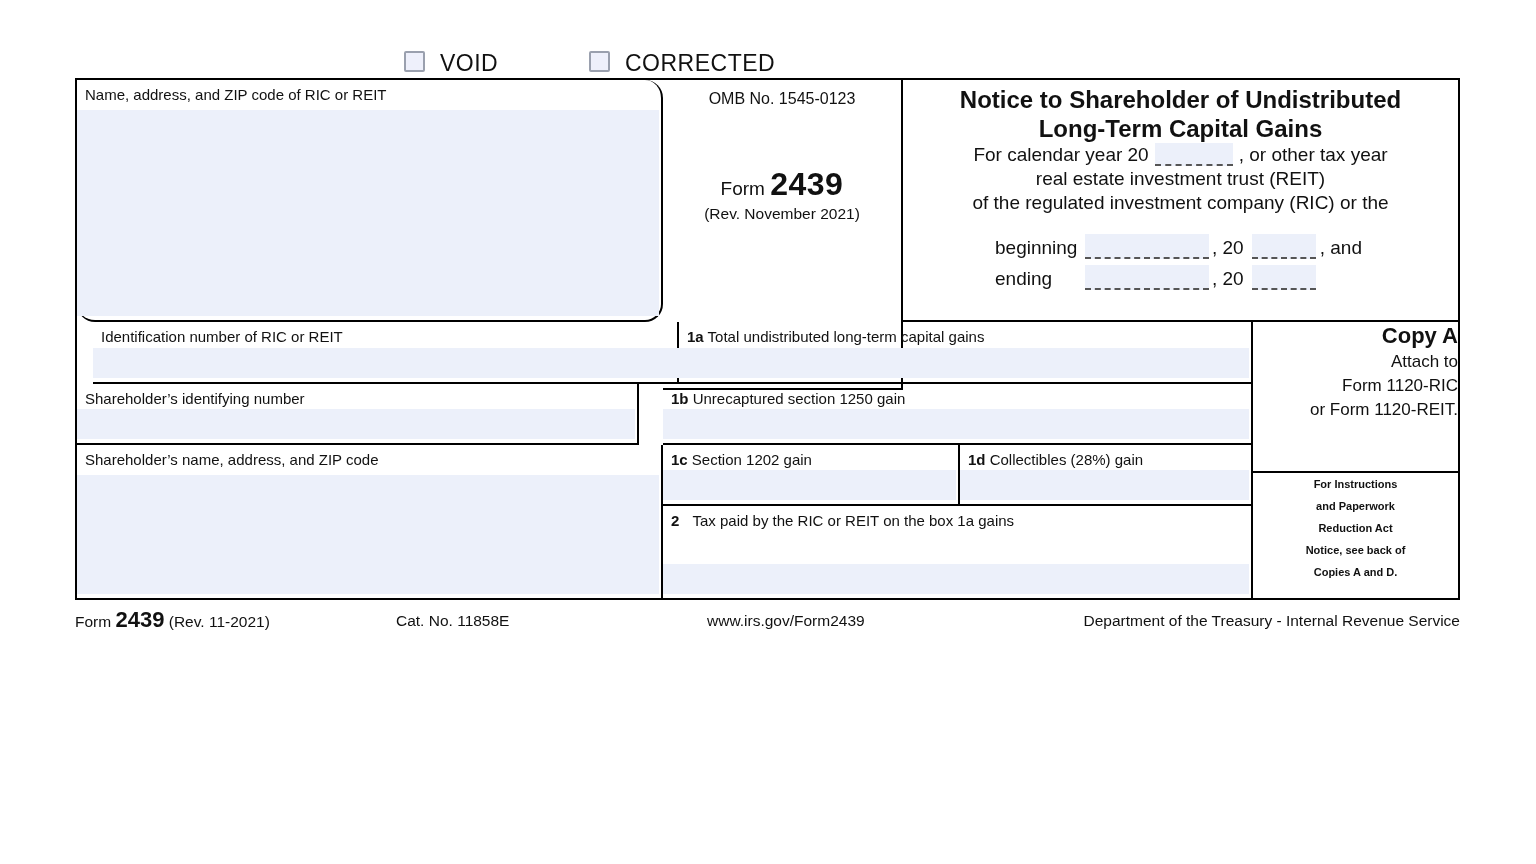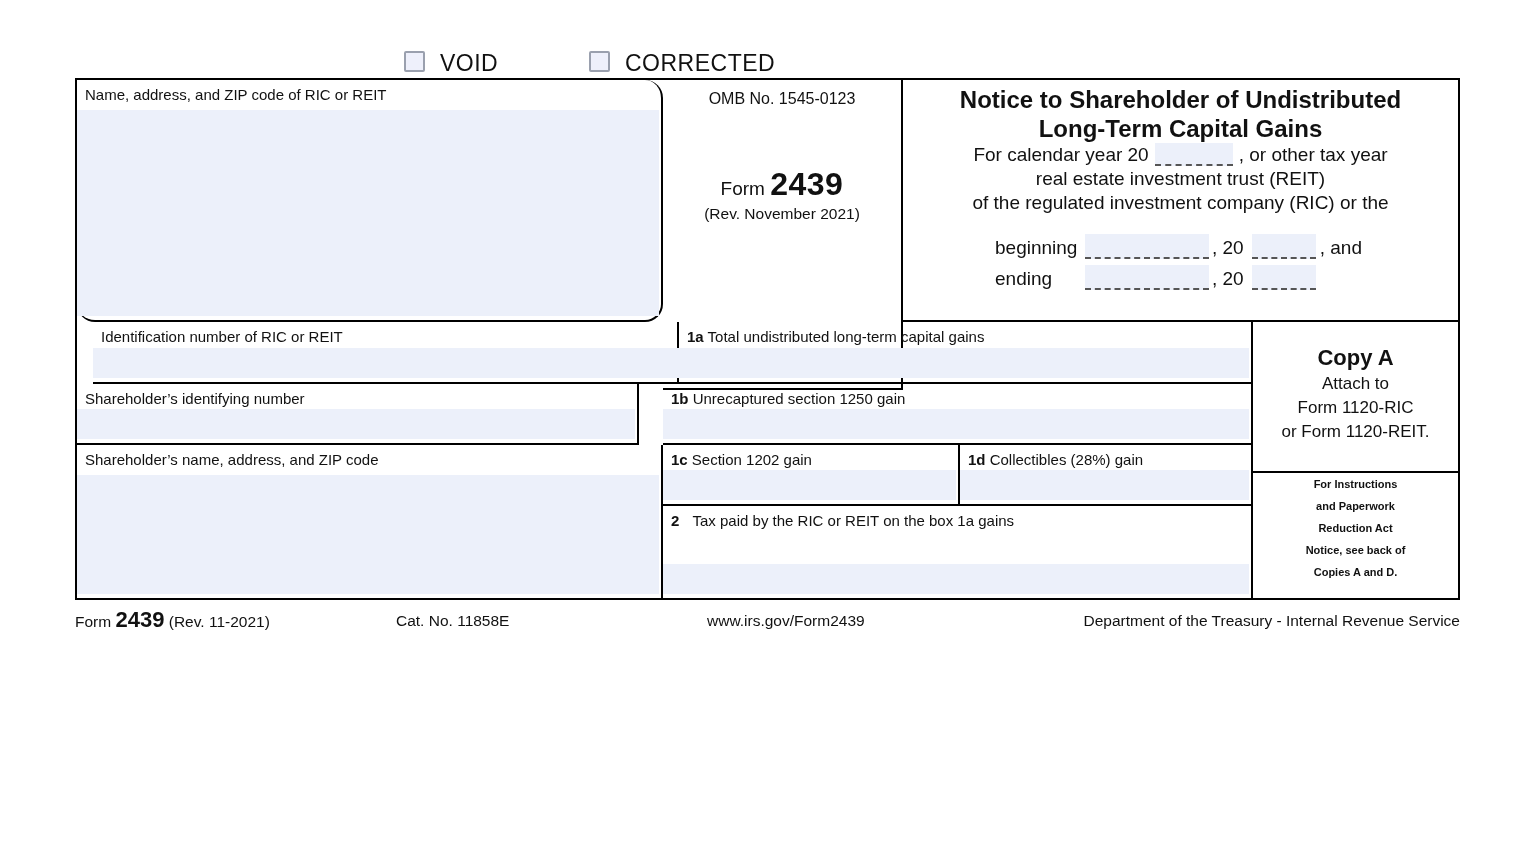--- a/index.html
+++ b/index.html
@@ -43,21 +43,21 @@
               font-size:19px; height:31px; }
   .date-row.first { margin-top:13px; }
   .date-label { width:90px; }
   .date-field { height:25px; background:var(--field-fill,#ecf0fa); border-bottom:2px dashed #555; }
   .f-long { width:124px; }
   .f-short { width:64px; margin-left:8px; }
   .date-sep { margin-left:3px; }
   .date-suffix { margin-left:4px; }
 
   
-  .copya-cell { text-align:center; padding-top:22px; }
+  .copya-cell { text-align:right; }
   .copya-title { font-size:22px; font-weight:bold; line-height:28px; }
   .copya-line { font-size:17px; line-height:24px; }
   .instr-cell { text-align:center; padding-top:0; font-weight:bold; font-size:11px; line-height:22px; }
 
   
   .footer-item { position:absolute; font-size:15.5px; }
   .footer-form .big { font-size:22px; font-weight:bold; }
 </style>
 </head>
 <body>

